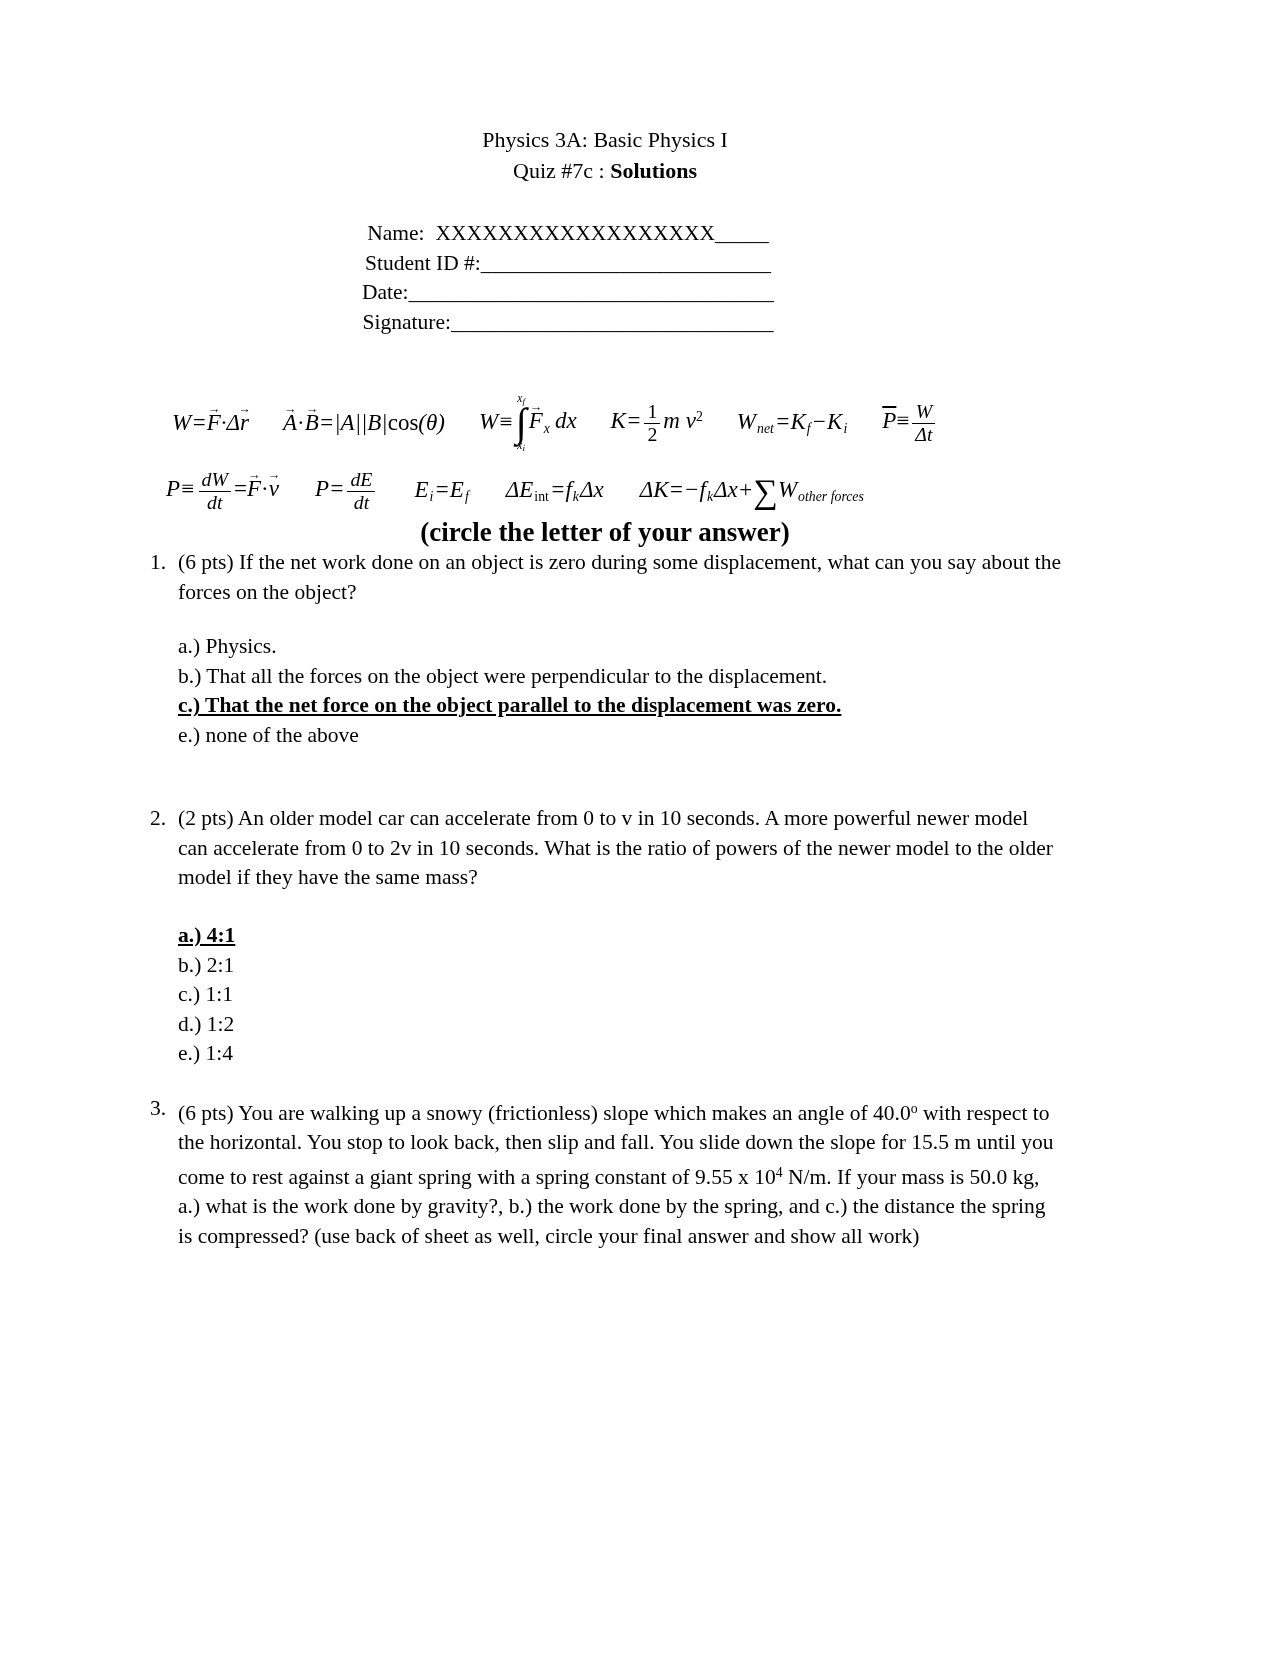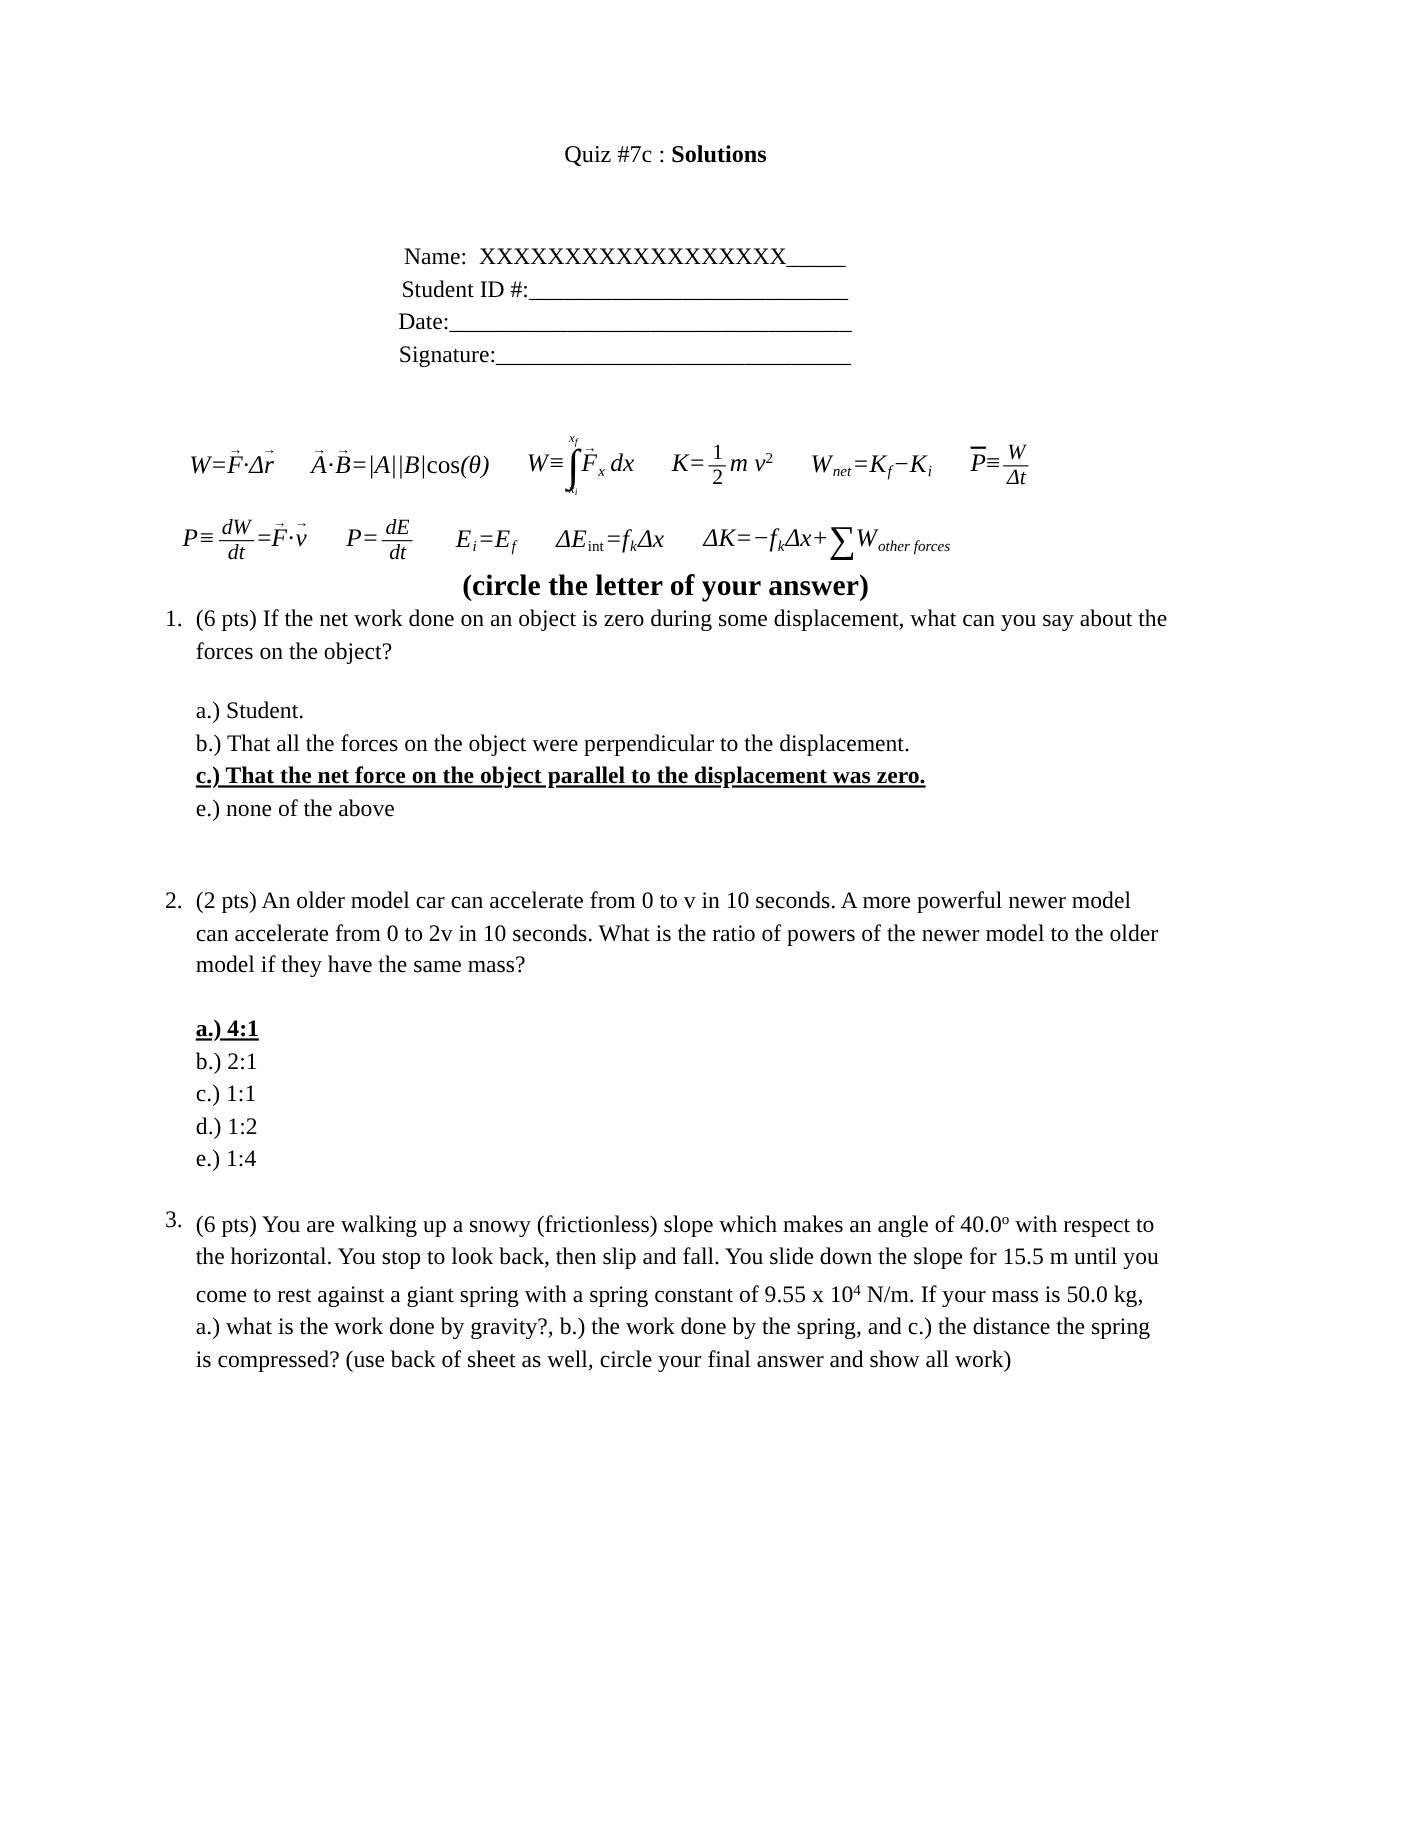--- a/index.html
+++ b/index.html
@@ -52,20 +52,21 @@
   #q2opts{top:921px;}
   #q3{top:1094px;}
   sup.deg{font-size:0.64em;vertical-align:0.5em;}
 </style>
 </head>
 <body>
 
 <div id="page">
 
   <div id="header">
+    <div>Physics 3A: Basic Physics I</div>
     <div><span>Quiz #7c : </span><span class="sol">Solutions</span></div>
   </div>
 
   <div id="fields">
     <div><span>Name:</span><span class="fval">XXXXXXXXXXXXXXXXXX</span><span>_____</span></div>
     <div><span>Student ID #:</span><span>___________________________</span></div>
     <div><span>Date:</span><span>__________________________________</span></div>
     <div><span>Signature:</span><span>______________________________</span></div>
   </div>
 
@@ -90,21 +91,21 @@
     <span class="eq"><span class="it">ΔK=−f</span><span class="sb">k</span><span class="it">Δx+</span><span class="sum up">∑</span><span class="it">W</span><span class="sb">other forces</span></span>
   </div>
 
   <div id="instruction">(circle the letter of your answer)</div>
 
   <div id="q1" class="q">
     <span class="qnum">1.</span>
     <span class="qtext">(6 pts) If the net work done on an object is zero during some displacement, what can you say about the forces on the object?</span>
   </div>
   <div id="q1opts" class="opts">
-    <div>a.) Student.</div>
+    <div>a.) Physics.</div>
     <div>b.) That all the forces on the object were perpendicular to the displacement.</div>
     <div class="correct">c.) That the net force on the object parallel to the displacement was zero.</div>
     <div>e.) none of the above</div>
   </div>
 
   <div id="q2" class="q">
     <span class="qnum">2.</span>
     <span class="qtext">(2 pts) An older model car can accelerate from 0 to v in 10 seconds.  A more powerful newer model can accelerate from 0 to 2v in 10 seconds.  What is the ratio of powers of the newer model to the older model if they have the same mass?</span>
   </div>
   <div id="q2opts" class="opts">

